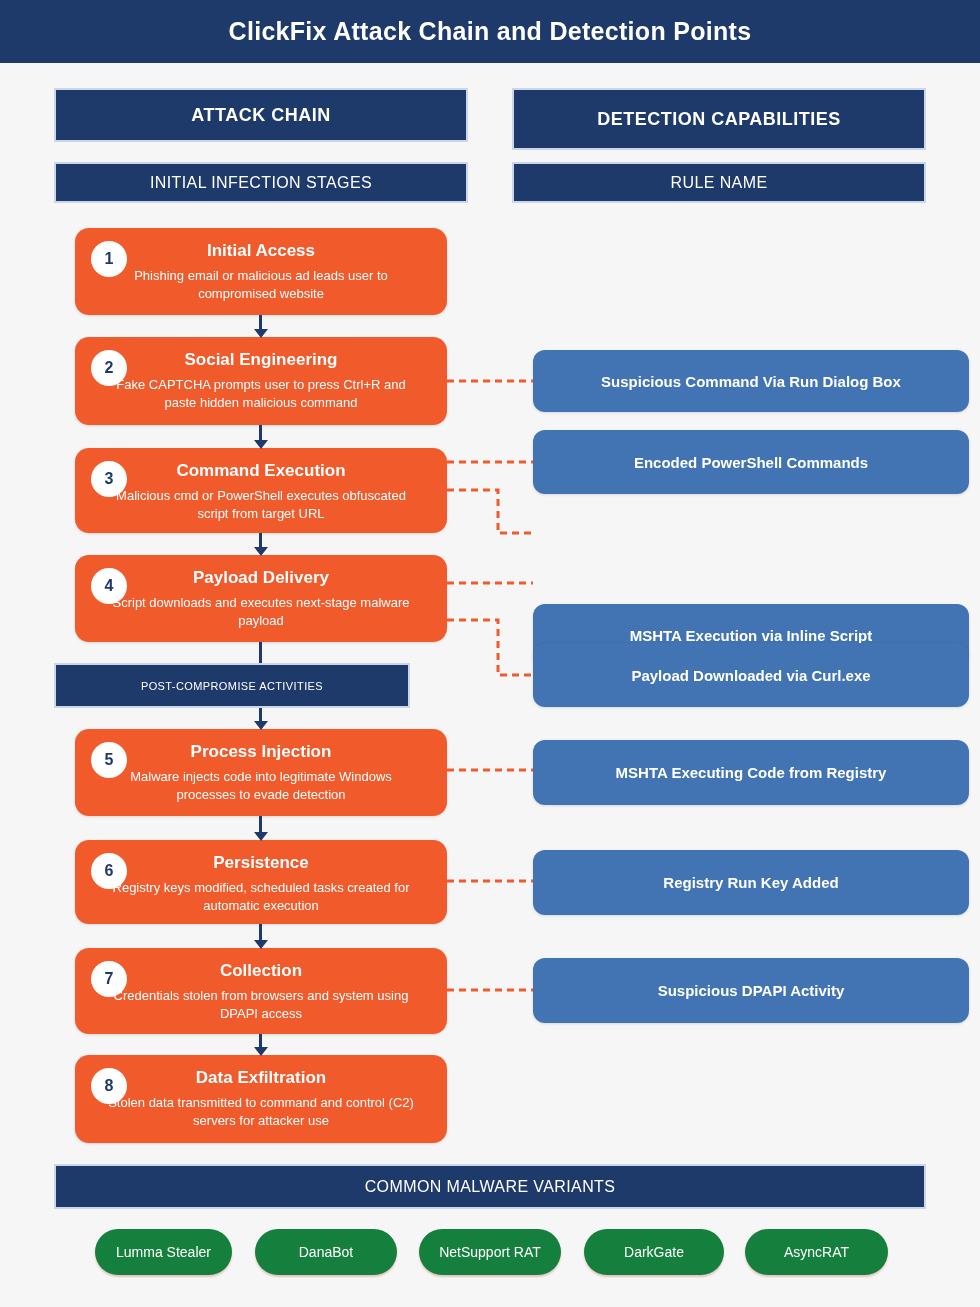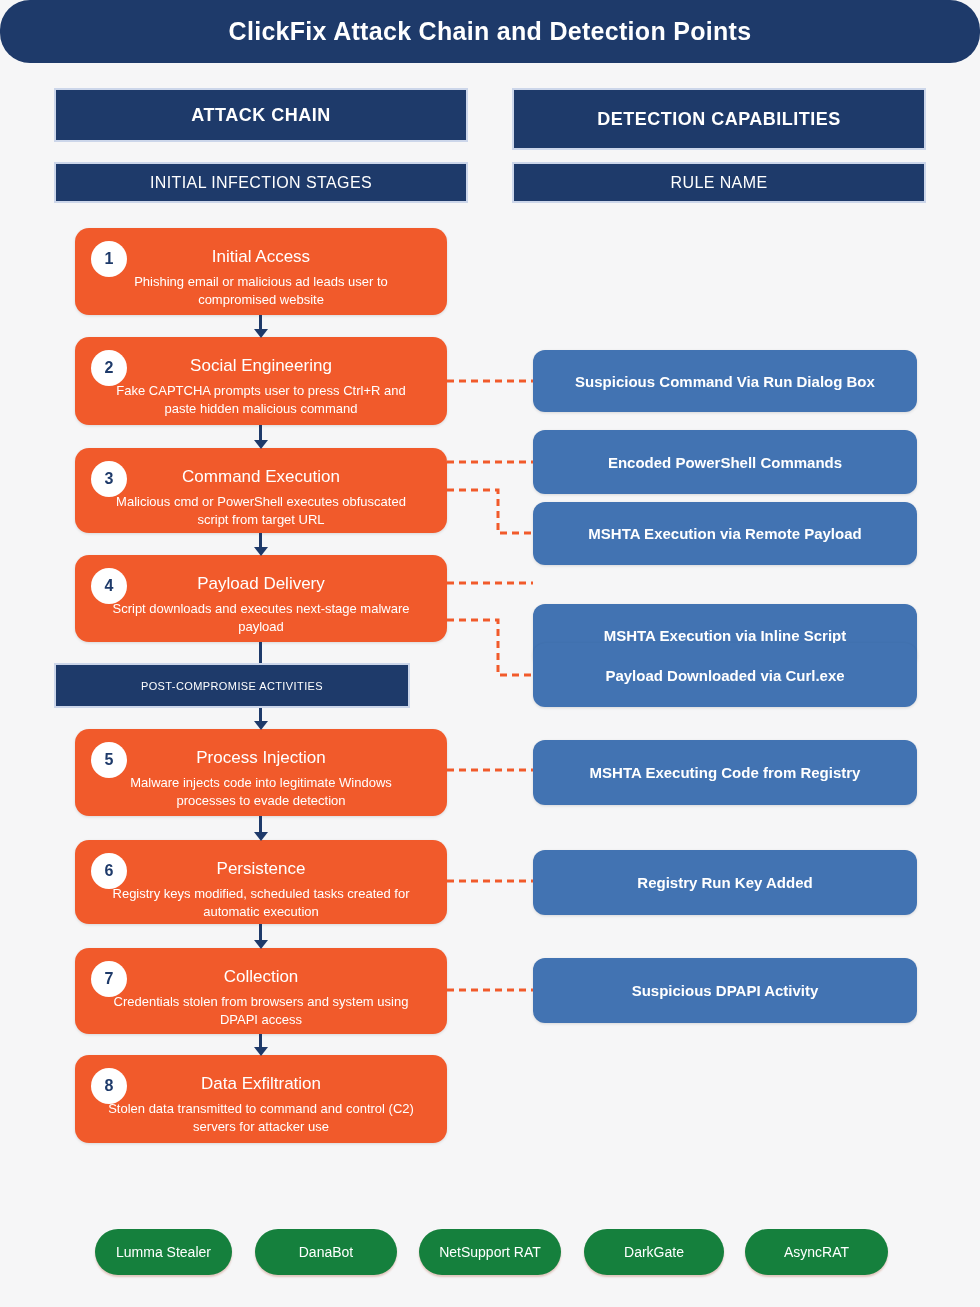--- a/index.html
+++ b/index.html
@@ -1,36 +1,36 @@
 <!DOCTYPE html>
 <html><head>
 <meta charset="utf-8">
 <style>
   html,body{margin:0;padding:0;background:#f6f6f7;}
   *{box-sizing:border-box;font-family:"Liberation Sans",sans-serif;}
   #canvas{position:relative;width:980px;height:1307px;background:#f6f6f7;overflow:hidden;}
 
   .header{position:absolute;left:0;top:0;width:980px;height:63px;background:#1e3a6a;
-    display:flex;align-items:center;justify-content:center;border-radius:30px;}
+    display:flex;align-items:center;justify-content:center;}
   .header h1{margin:0;color:#fff;font-size:25px;font-weight:bold;letter-spacing:.3px;}
 
   .navybar{position:absolute;background:#1e3a6a;border:2px solid #ccd6ea;
     display:flex;align-items:center;justify-content:center;color:#fff;}
   .navybar.bold{font-weight:bold;font-size:18px;letter-spacing:.5px;}
   .navybar.reg{font-weight:normal;font-size:16px;letter-spacing:.4px;}
 
   .step{position:absolute;left:75px;width:372px;background:#f15a2b;border-radius:14px;
     color:#fff;text-align:center;box-shadow:0 1px 3px rgba(0,0,0,.12);}
   .step .num{position:absolute;left:16px;top:13px;width:36px;height:36px;background:#fff;
     border-radius:50%;color:#1e3a6a;font-weight:bold;font-size:16px;
     display:flex;align-items:center;justify-content:center;}
-  .step .title{font-weight:normal;font-size:17px;padding-top:19px;}
+  .step .title{font-weight:bold;font-size:17px;padding-top:13px;}
   .step .desc{font-size:13px;line-height:1.35;padding:6px 30px 0 30px;color:#ffffff;}
 
-  .rule{position:absolute;left:533px;width:384px;background:#4273b2;border-radius:12px;
+  .rule{position:absolute;left:533px;width:436px;background:#4273b2;border-radius:12px;
     color:#fff;display:flex;align-items:center;justify-content:center;text-align:center;
     font-weight:bold;font-size:15px;box-shadow:0 1px 3px rgba(0,0,0,.12);padding:0 29px;}
 
   .arrow{position:absolute;left:259px;width:3px;background:#1e3a6a;}
   .arrowhead{position:absolute;left:254px;width:0;height:0;
     border-left:7px solid transparent;border-right:7px solid transparent;
     border-top:9px solid #1e3a6a;}
 
   .pill{position:absolute;top:1229px;height:46px;background:#15803d;border-radius:23px;
     color:#fff;font-size:14px;display:flex;align-items:center;justify-content:center;
@@ -92,21 +92,20 @@
     <div class="desc">Credentials stolen from browsers and system using DPAPI access</div>
   </div>
   <div class="step" style="top:1055px;height:88px;">
     <div class="num">8</div>
     <div class="title">Data Exfiltration</div>
     <div class="desc">Stolen data transmitted to command and control (C2) servers for attacker use</div>
   </div>
 
   <div class="rule" style="top:350px;height:62px;">Suspicious Command Via Run Dialog Box</div>
   <div class="rule" style="top:430px;height:64px;">Encoded PowerShell Commands</div>
-  <div class="rule" style="top:502px;height:63px;">MSHTA Execution via Remote Payload</div>
   <div class="rule" style="top:604px;height:63px;">MSHTA Execution via Inline Script</div>
   <div class="rule" style="top:643px;height:64px;">Payload Downloaded via Curl.exe</div>
   <div class="rule" style="top:740px;height:65px;">MSHTA Executing Code from Registry</div>
   <div class="rule" style="top:850px;height:65px;">Registry Run Key Added</div>
   <div class="rule" style="top:958px;height:65px;">Suspicious DPAPI Activity</div>
 
   <div class="arrow" style="top:315px;height:15px;"></div>
   <div class="arrowhead" style="top:329px;"></div>
   <div class="arrow" style="top:425px;height:16px;"></div>
   <div class="arrowhead" style="top:440px;"></div>
@@ -128,20 +127,21 @@
       <path d="M447 462 H533"></path>
       <path d="M447 490 H498 V533 H533"></path>
       <path d="M447 583 H533"></path>
       <path d="M447 620 H498 V675 H533"></path>
       <path d="M447 770 H533"></path>
       <path d="M447 881 H533"></path>
       <path d="M447 990 H533"></path>
     </g>
   </svg>
 
+  <div class="navybar reg" style="left:54px;top:1164px;width:872px;height:45px;">COMMON MALWARE VARIANTS</div>
 
   <div class="pill" style="left:95px;width:137px;">Lumma Stealer</div>
   <div class="pill" style="left:255px;width:142px;">DanaBot</div>
   <div class="pill" style="left:419px;width:142px;">NetSupport RAT</div>
   <div class="pill" style="left:584px;width:140px;">DarkGate</div>
   <div class="pill" style="left:745px;width:143px;">AsyncRAT</div>
 
 </div>
 
 </body></html>

